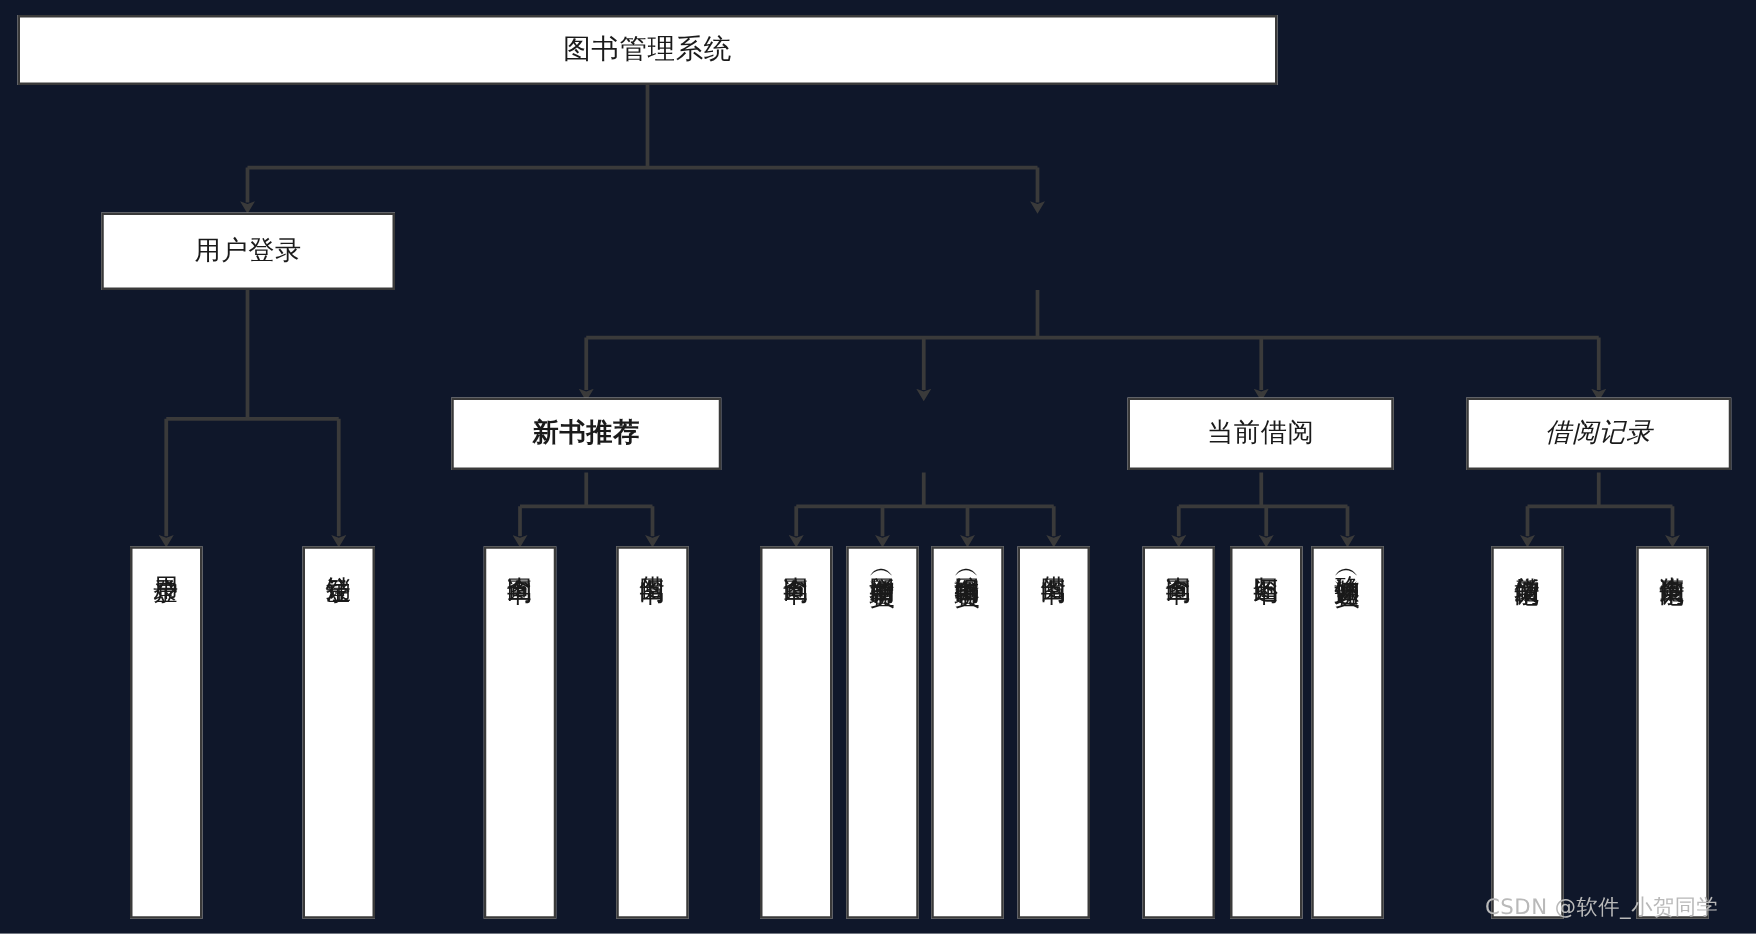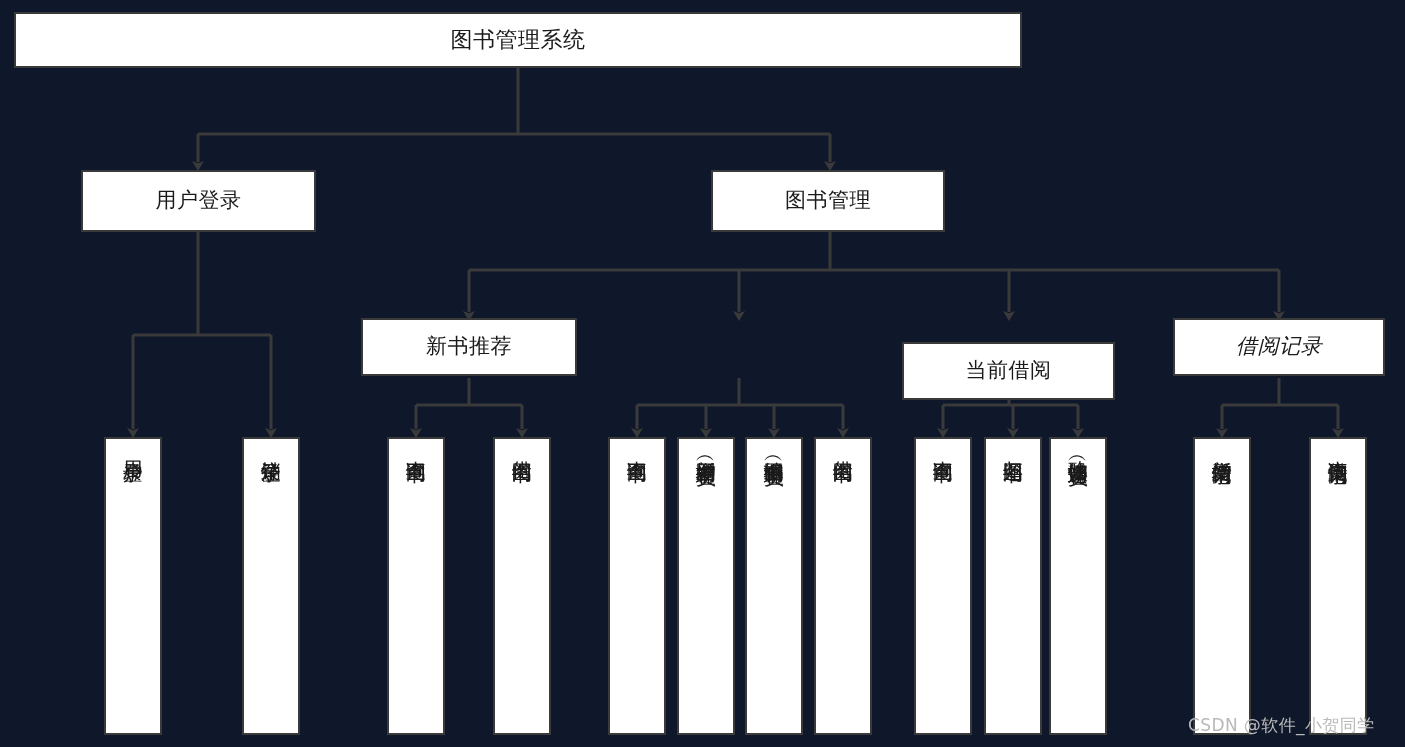--- a/index.html
+++ b/index.html
@@ -130,28 +130,25 @@
     </g>
   </svg>
 
   <div class="node root horiz" style="left:14px; top:12px; width:1008px; height:56px;">
     <span class="node-label">图书管理系统</span>
   </div>
 
   <div class="node horiz" style="left:81px; top:170px; width:235px; height:62px;">
     <span class="node-label">用户登录</span>
   </div>
-  <div class="node horiz" style="left:711px; top:170px; width:234px; height:62px;">
-    <span class="node-label">图书管理</span>
-  </div>
 
-  <div class="node horiz" style="left:361px; top:318px; width:216px; height:58px;">
+  <div class="node horiz" style="left:361px; top:318px; width:216px; height:58px;font-weight:bold;">
     <span class="node-label">新书推荐</span>
   </div>
-  <div class="node horiz" style="left:902px; top:318px; width:213px; height:58px;margin-top:24px;">
+  <div class="node horiz" style="left:902px; top:318px; width:213px; height:58px;">
     <span class="node-label">当前借阅</span>
   </div>
   <div class="node horiz" style="left:1173px; top:318px; width:212px; height:58px;font-style:italic;">
     <span class="node-label">借阅记录</span>
   </div>
 
   <div class="node vert" style="left:104px; top:437px; width:58px; height:298px;">
     <span class="node-label">用户登录</span>
   </div>
   <div class="node vert" style="left:242px; top:437px; width:58px; height:298px;">

